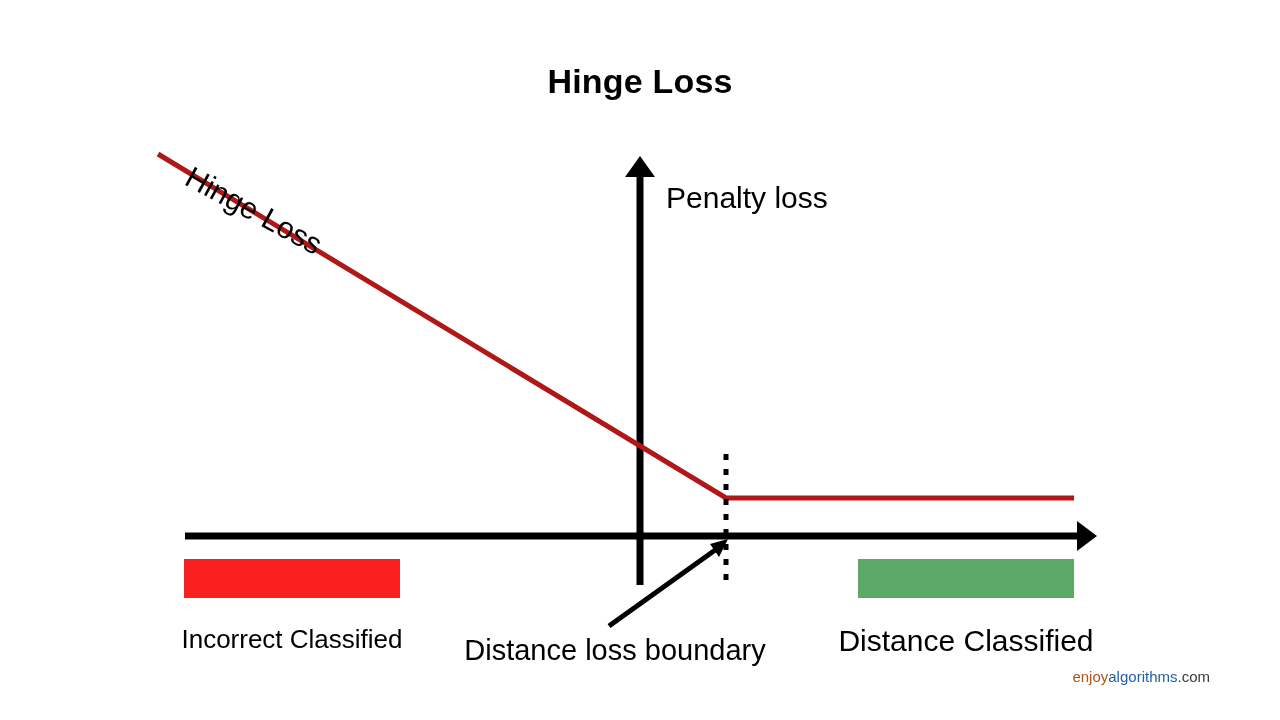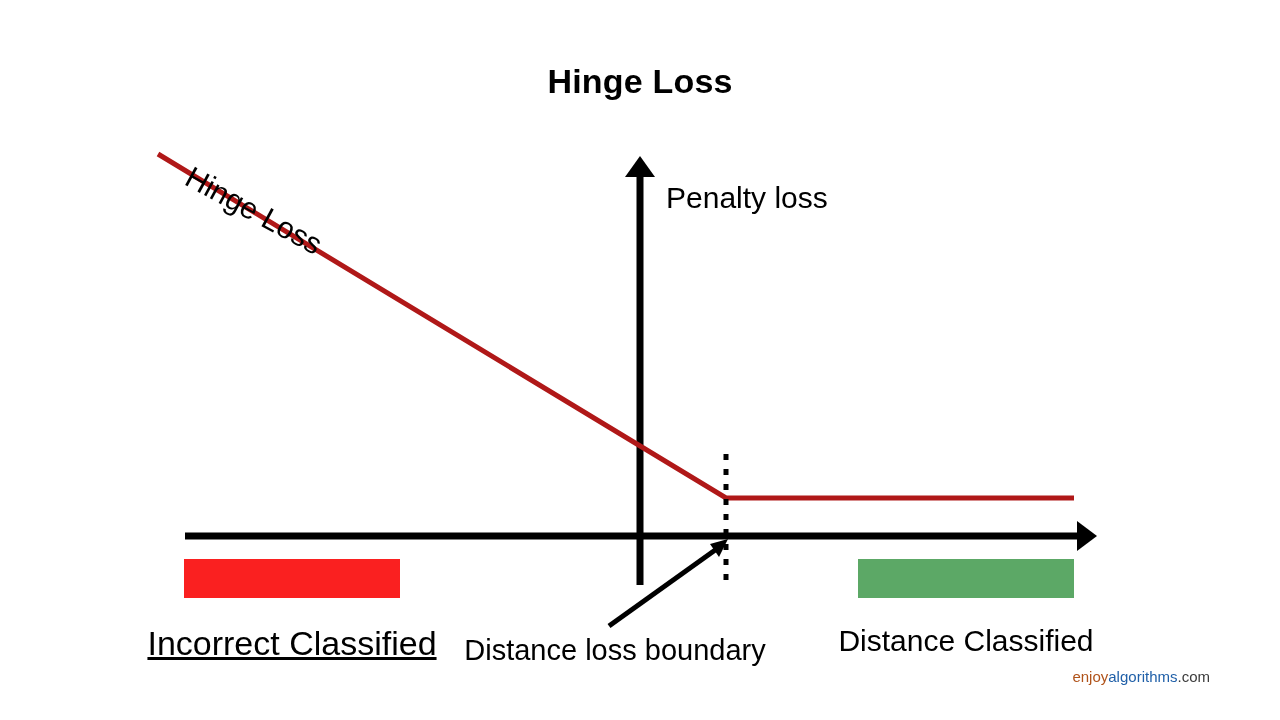--- a/index.html
+++ b/index.html
@@ -52,22 +52,21 @@
   #y-axis-label {
     left: 666px;
     top: 161px;
     font-size: 30px;
   }
   #incorrect-label {
     left: 0px;
     top: 604px;
     width: 584px;
     text-align: center;
-    font-size: 34px;
-    text-decoration: underline;
+    font-size: 26px;
   }
   #correct-label {
     left: 746px;
     top: 604px;
     width: 440px;
     text-align: center;
     font-size: 30px;
   }
   #x-axis-label {
     left: 455px;

